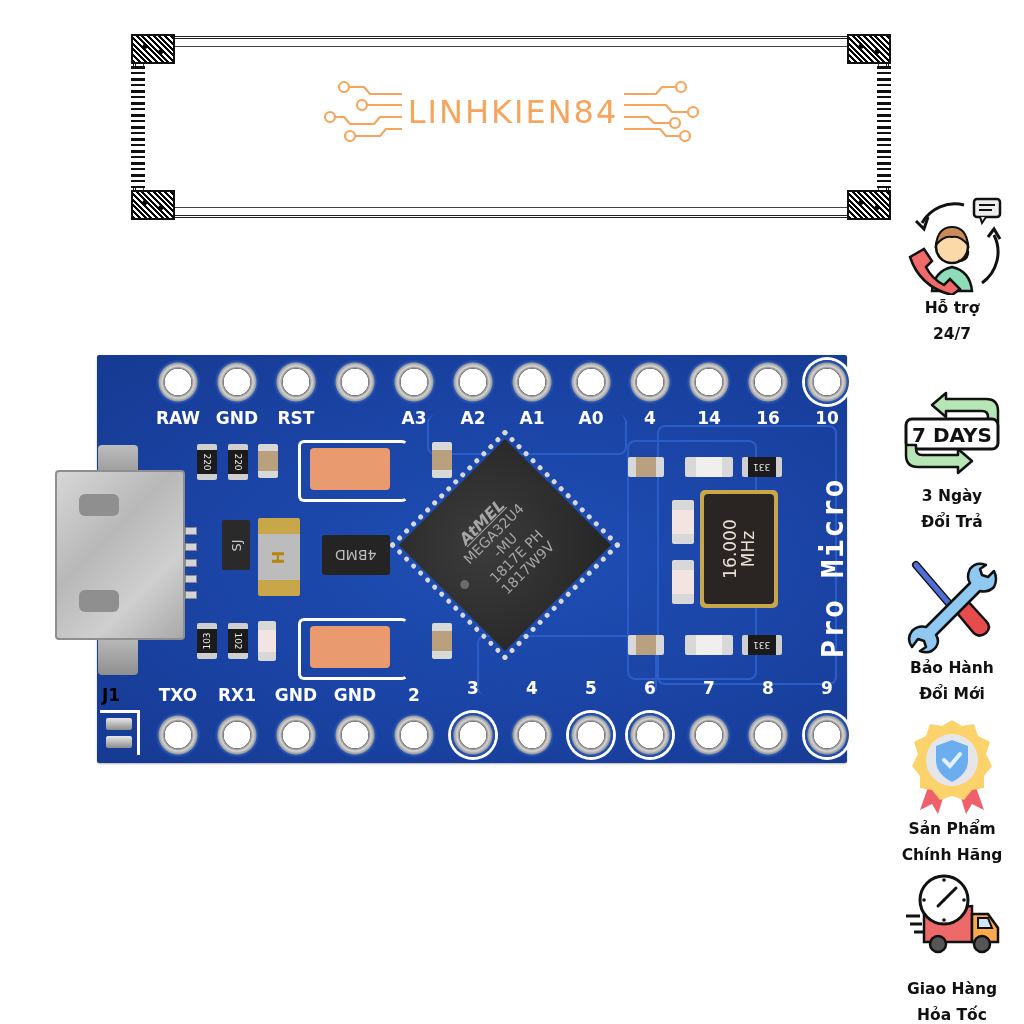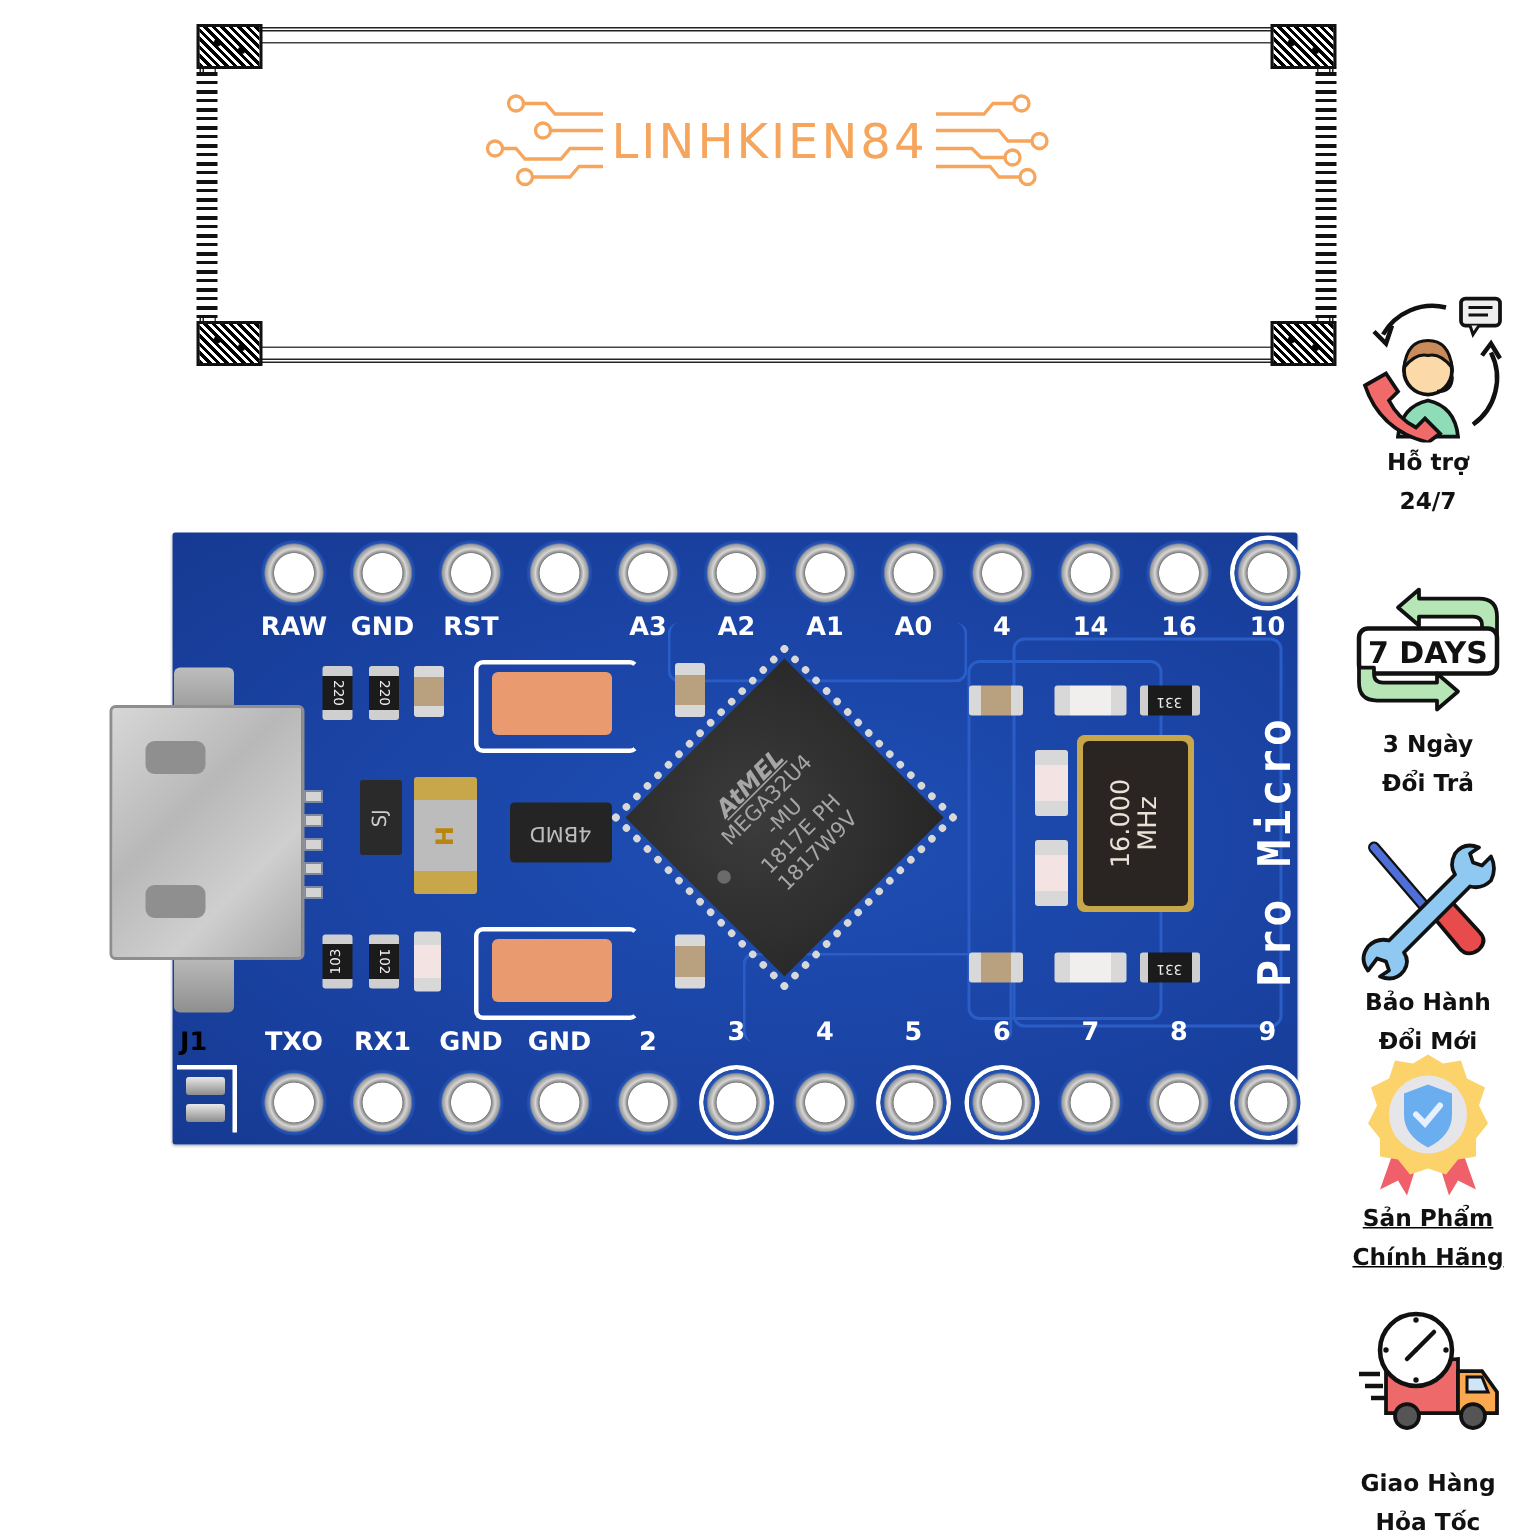--- a/index.html
+++ b/index.html
@@ -1,21 +1,21 @@
 <!DOCTYPE html>
 <html><head>
 <meta charset="utf-8">
 <style>
   * { box-sizing: border-box; margin: 0; padding: 0; }
   html, body { width: 1024px; height: 1024px; background: #ffffff; overflow: hidden; }
   body { position: relative; font-family: "DejaVu Sans", sans-serif; }
 
   
   .banner {
-    position: absolute; left: 133px; top: 18px; width: 756px; height: 224px;
+    position: absolute; left: 133px; top: 36px; width: 756px; height: 182px;
   }
   .banner .frame-outer {
     position: absolute; inset: 0;
     border: 3px double #222;
   }
   .banner .frame-inner {
     position: absolute; left: 10px; top: 10px; right: 10px; bottom: 10px;
     border: 1px solid #444;
   }
   .banner .corner {
@@ -62,21 +62,21 @@
   .feature {
     position: absolute; left: 0; width: 144px; text-align: center;
   }
   .feature .icon { width: 100px; height: 100px; margin: 0 auto; display: block; }
   .feature .label {
     font-family: "DejaVu Sans", sans-serif; font-weight: bold;
     font-size: 15.5px; line-height: 26px; color: #111;
   }
 
   
-  .board-wrap { position: absolute; left: 58px; top: 340px; width: 820px; height: 440px; }
+  .board-wrap { position: absolute; left: 40px; top: 340px; width: 820px; height: 440px; }
   .pcb {
     position: absolute; left: 57px; top: 15px; width: 750px; height: 408px;
     background: radial-gradient(ellipse at 55% 50%, #1f4fb5 0%, #1a43a4 55%, #163a92 100%);
     border-radius: 2px;
     box-shadow: 0 1px 2px rgba(0,0,0,0.3);
   }
   .trace {
     position: absolute; border: 2px solid #2a5ec6; border-radius: 8px;
   }
   .pin {
@@ -392,21 +392,21 @@
     <svg class="icon" viewBox="0 0 100 100">
       <line x1="14" y1="10" x2="50" y2="52" stroke="#111" stroke-width="8" stroke-linecap="round"></line>
       <line x1="14" y1="10" x2="50" y2="52" stroke="#4f6fd8" stroke-width="5" stroke-linecap="round"></line>
       <path d="M50 52 L70 76 Q76 84 84 78 Q90 72 84 66 L62 42 Z" fill="#e84b4b" stroke="#111" stroke-width="2.5"></path>
       <path d="M84 10 Q74 6 68 14 Q64 22 68 28 L24 72 Q16 70 10 76 Q4 84 10 92 L16 84 L22 86 L24 92 L18 96 Q28 100 34 92 Q38 86 34 80 L78 36 Q86 38 92 32 Q96 24 92 16 L86 22 L80 20 L78 14 Z" fill="#8fc8f0" stroke="#111" stroke-width="2.5" stroke-linejoin="round"></path>
     </svg>
     <div class="label">Bảo Hành</div>
     <div class="label">Đổi Mới</div>
   </div>
 
-  <div class="feature" style="top:504px;text-decoration:underline;">
+  <div class="feature" style="top:521px;">
     <svg class="icon" viewBox="0 0 100 100">
       <path d="M30 60 L18 94 L30 88 L36 98 L46 66 Z" fill="#f0606a"></path>
       <path d="M70 60 L82 94 L70 88 L64 98 L54 66 Z" fill="#f0606a"></path>
       <polygon points="50,4 60,10 72,8 76,20 88,26 84,38 90,50 82,60 82,72 70,74 62,84 50,80 38,84 30,74 18,72 18,60 10,50 16,38 12,26 24,20 28,8 40,10" fill="#fcd36b"></polygon>
       <circle cx="50" cy="44" r="26" fill="#e6e6ea"></circle>
       <path d="M50 24 L66 30 L66 44 Q66 58 50 66 Q34 58 34 44 L34 30 Z" fill="#6aaef0"></path>
       <path d="M42 44 L48 50 L58 38" fill="none" stroke="#e6f0ff" stroke-width="4" stroke-linecap="round"></path>
     </svg>
     <div class="label">Sản Phẩm</div>
     <div class="label">Chính Hãng</div>

